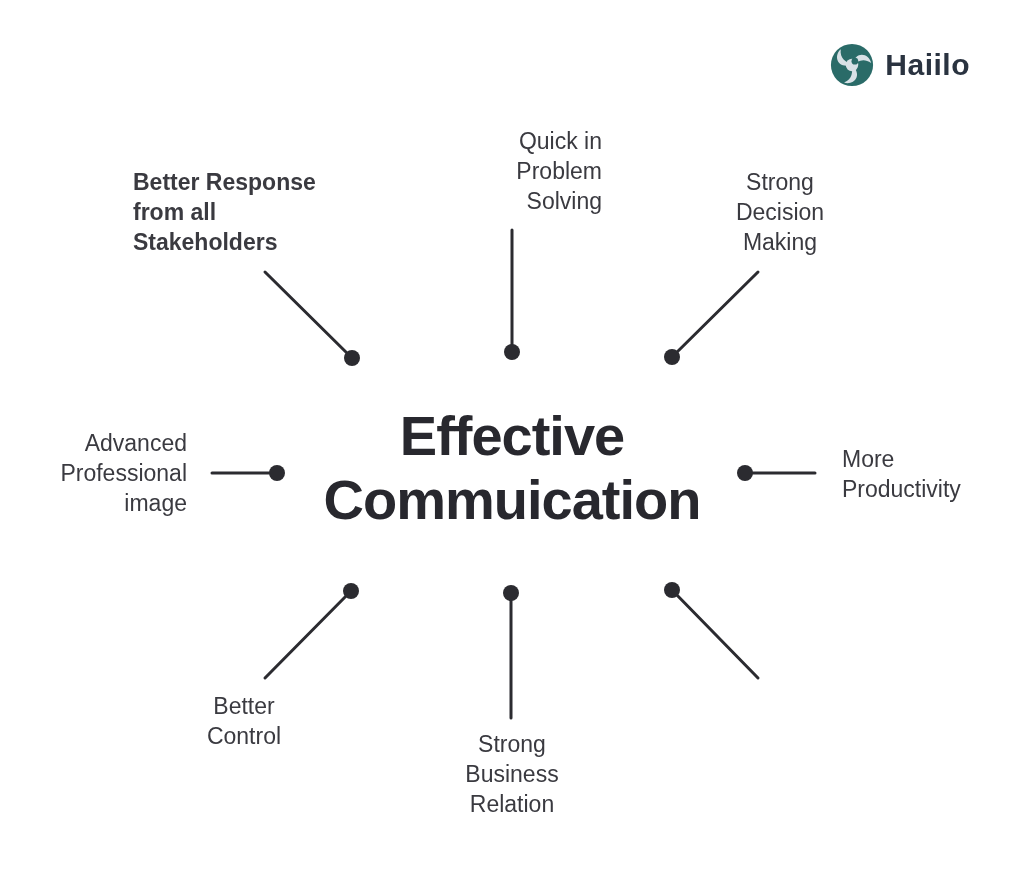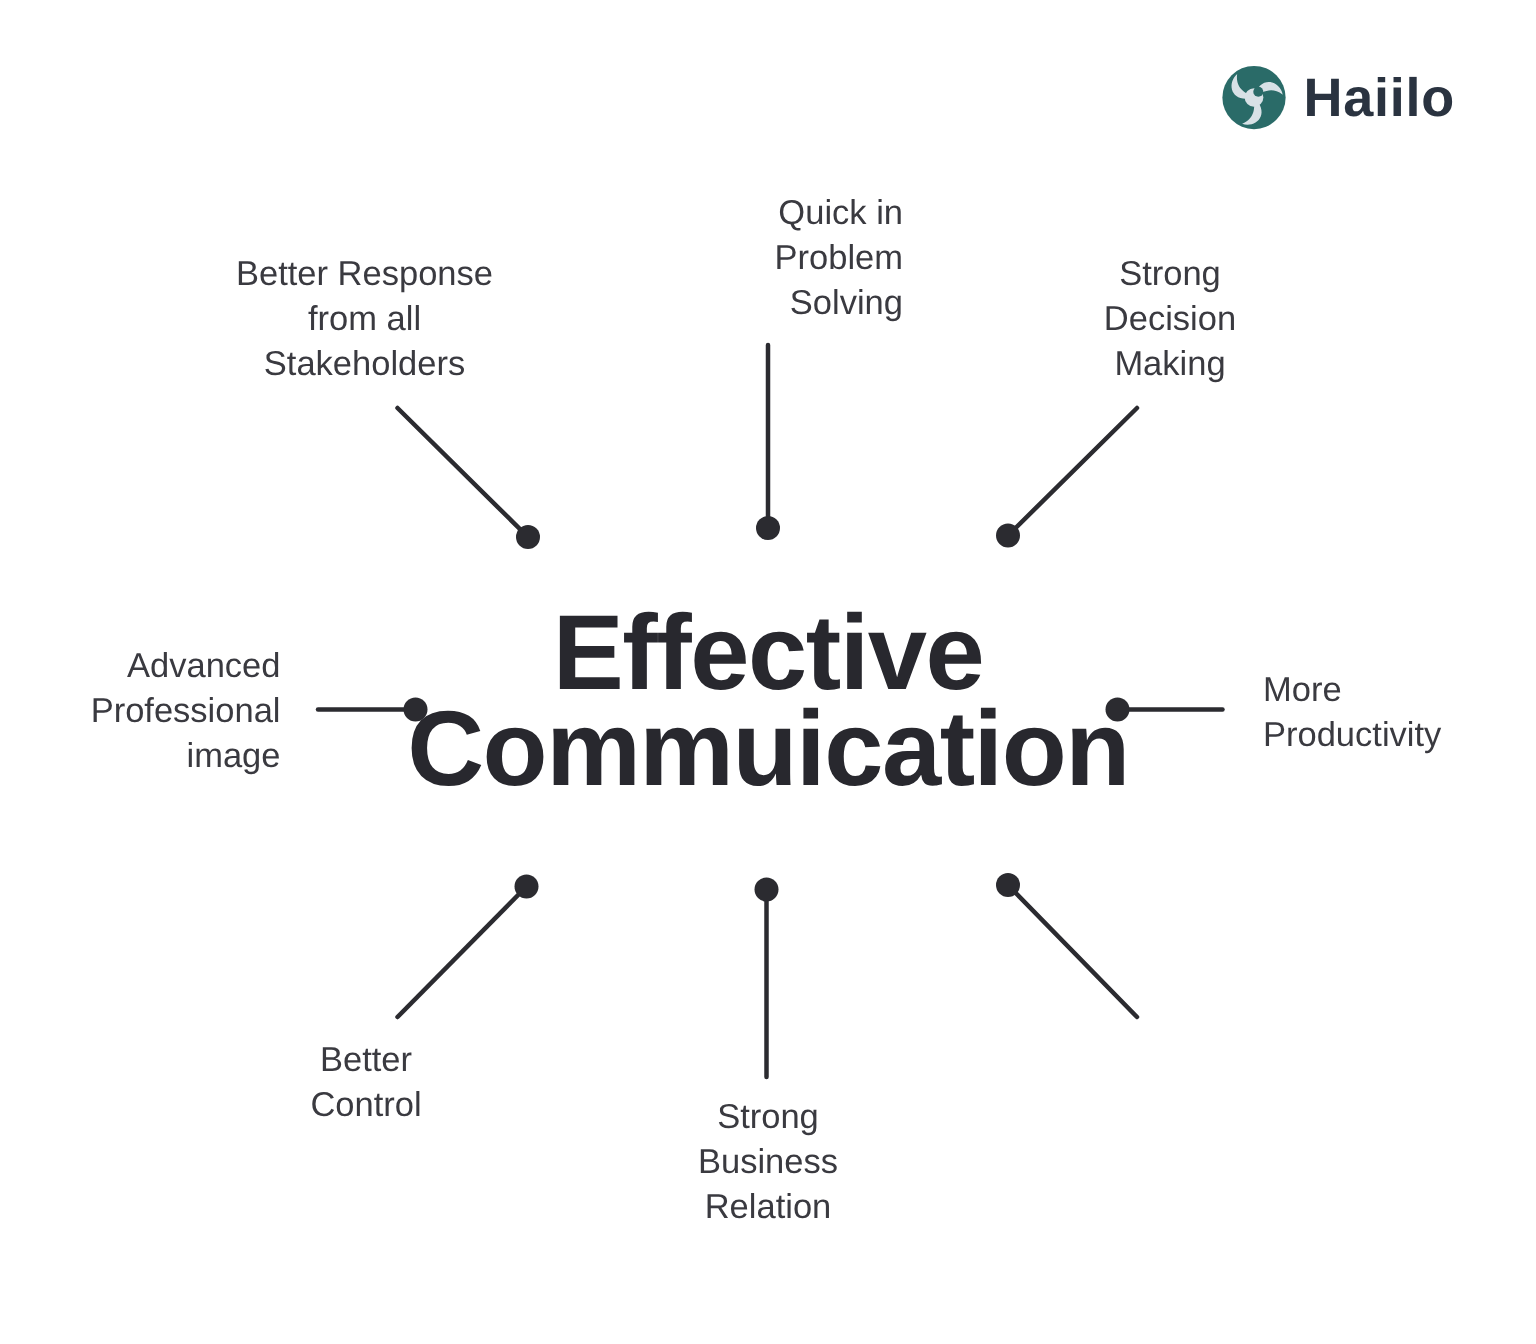--- a/index.html
+++ b/index.html
@@ -28,48 +28,48 @@
   .logo {
     position: absolute;
     top: 42px;
     right: 54px;
     display: flex;
     align-items: center;
     gap: 10px;
   }
   .logo-icon { width: 46px; height: 46px; display: block; }
   .logo-text {
-    font-size: 36px;
+    font-size: 30px;
     font-weight: 700;
     letter-spacing: 0.5px;
     color: #2a3340;
   }
   
   .center-title {
     position: absolute;
     left: 0;
     top: 404px;
     width: 1024px;
     text-align: center;
-    font-size: 71px;
+    font-size: 56px;
     line-height: 64px;
     font-weight: 700;
     letter-spacing: -1px;
     color: #28282e;
     white-space: pre-line;
   }
   
   .node {
     position: absolute;
     font-size: 23px;
     line-height: 30px;
     color: #3a3a40;
     white-space: pre-line;
   }
-  .node-top-left      { left: 133px; top: 167px; width: 220px; text-align: center; }
+  .node-top-left      { left: 133px; top: 167px; width: 220px; text-align: left; font-weight: bold; }
   .node-top           { left: 422px; top: 126px; width: 180px; text-align: right; }
   .node-top-right     { left: 690px; top: 167px; width: 180px; text-align: center; }
   .node-left          { left:  27px; top: 428px; width: 160px; text-align: right;  }
   .node-right         { left: 842px; top: 444px; width: 170px; text-align: left;   }
   .node-bottom-left   { left: 154px; top: 691px; width: 180px; text-align: center; }
   .node-bottom        { left: 422px; top: 729px; width: 180px; text-align: center; }
   .node-bottom-right  { left: 678px; top: 691px; width: 200px; text-align: center; }
 </style>
 </head>
 <body>

